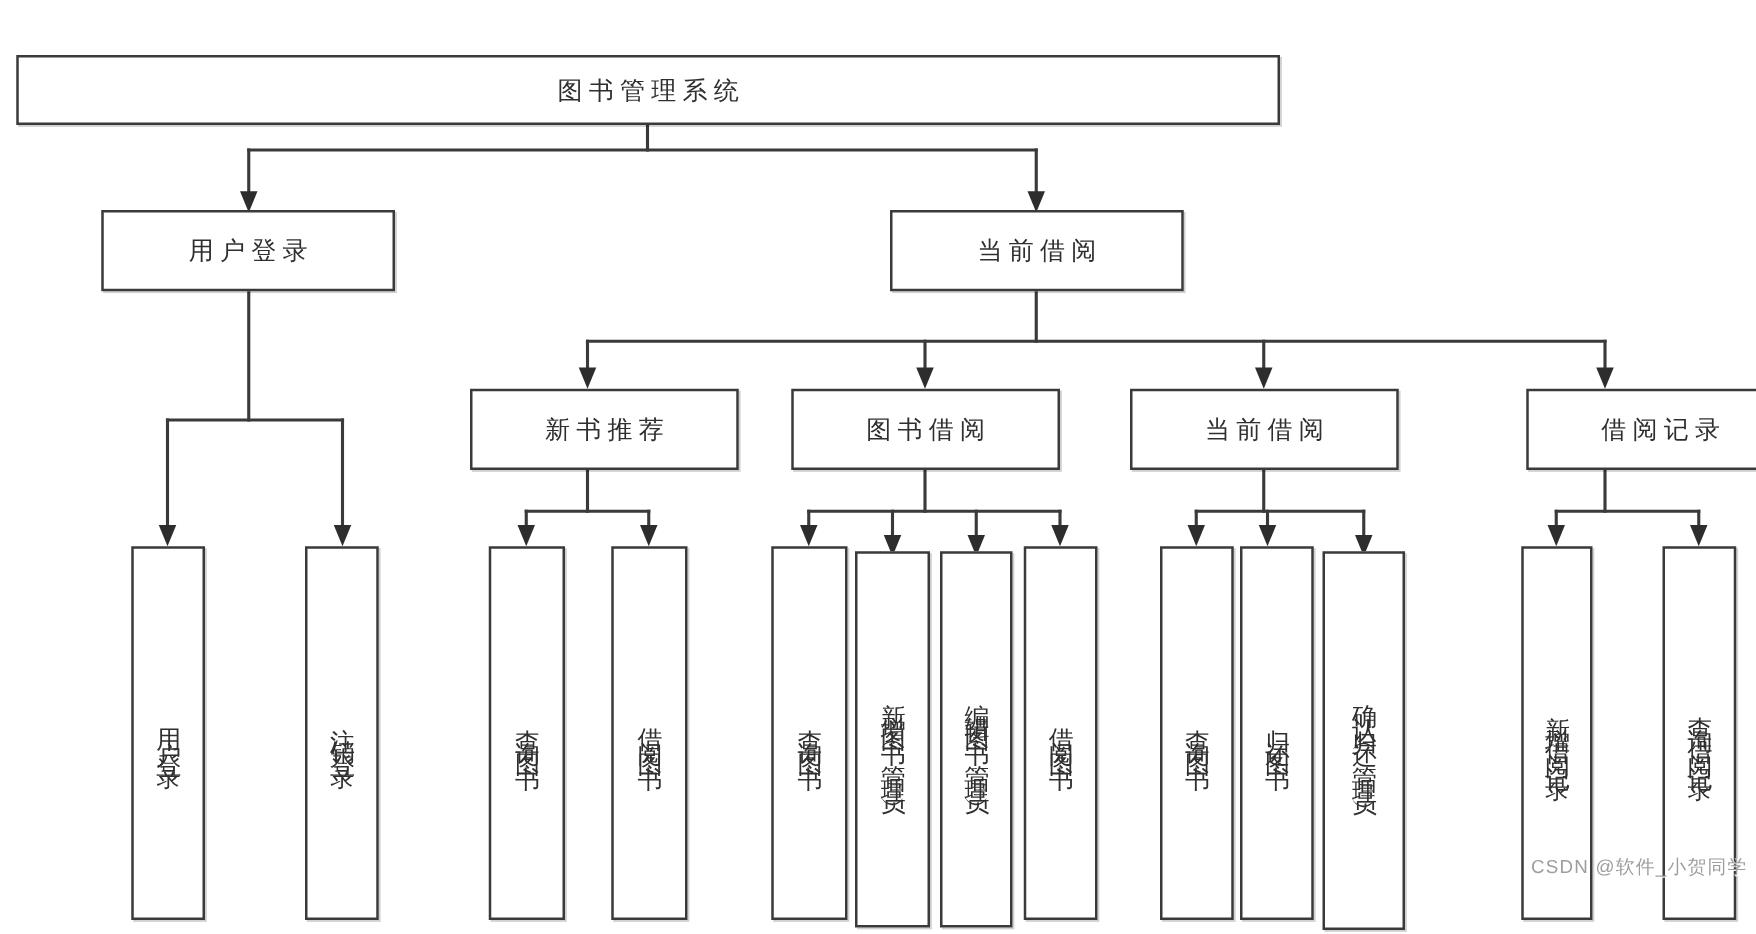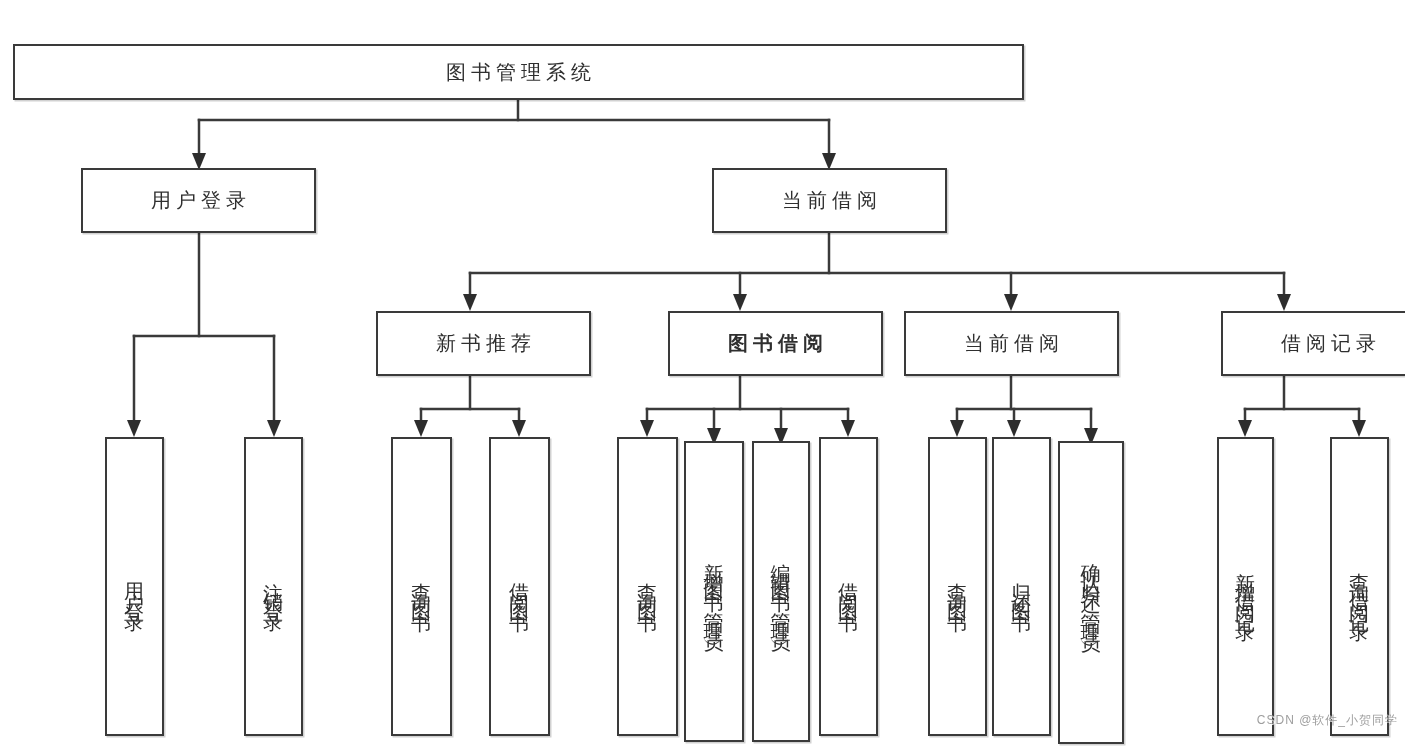--- a/index.html
+++ b/index.html
@@ -44,23 +44,23 @@
   .box .vlabel {
     writing-mode: vertical-rl;
     text-orientation: mixed;
     font-size: 20px;
     letter-spacing: 10px;
     color: #2f2f2f;
     line-height: 1;
   }
   .watermark {
     position: absolute;
-    top: 712px;
+    top: 684px;
     right: 7px;
-    font-size: 12px;
+    font-size: 15px;
     letter-spacing: 1px;
     color: #9e9e9e;
     z-index: 5;
     text-shadow: 1px 1px 0 rgba(255,255,255,0.9);
   }
 </style>
 </head>
 <body>
 
 <div class="canvas">
@@ -138,21 +138,21 @@
   <div class="box" style="left:81px; top:168px; width:235px; height:65px;">
     <span class="hlabel">用户登录</span>
   </div>
   <div class="box" style="left:712px; top:168px; width:235px; height:65px;">
     <span class="hlabel">当前借阅</span>
   </div>
 
   <div class="box" style="left:363px; top:311px; width:215px; height:65px;margin-left:13px;">
     <span class="hlabel">新书推荐</span>
   </div>
-  <div class="box" style="left:668px; top:311px; width:215px; height:65px;font-weight:bold;">
+  <div class="box" style="left:633px; top:311px; width:215px; height:65px;">
     <span class="hlabel">图书借阅</span>
   </div>
   <div class="box" style="left:904px; top:311px; width:215px; height:65px;">
     <span class="hlabel">当前借阅</span>
   </div>
   <div class="box" style="left:1177px; top:311px; width:215px; height:65px;margin-left:44px;">
     <span class="hlabel">借阅记录</span>
   </div>
 
   <div class="box" style="left:105px; top:437px; width:59px; height:299px;">

